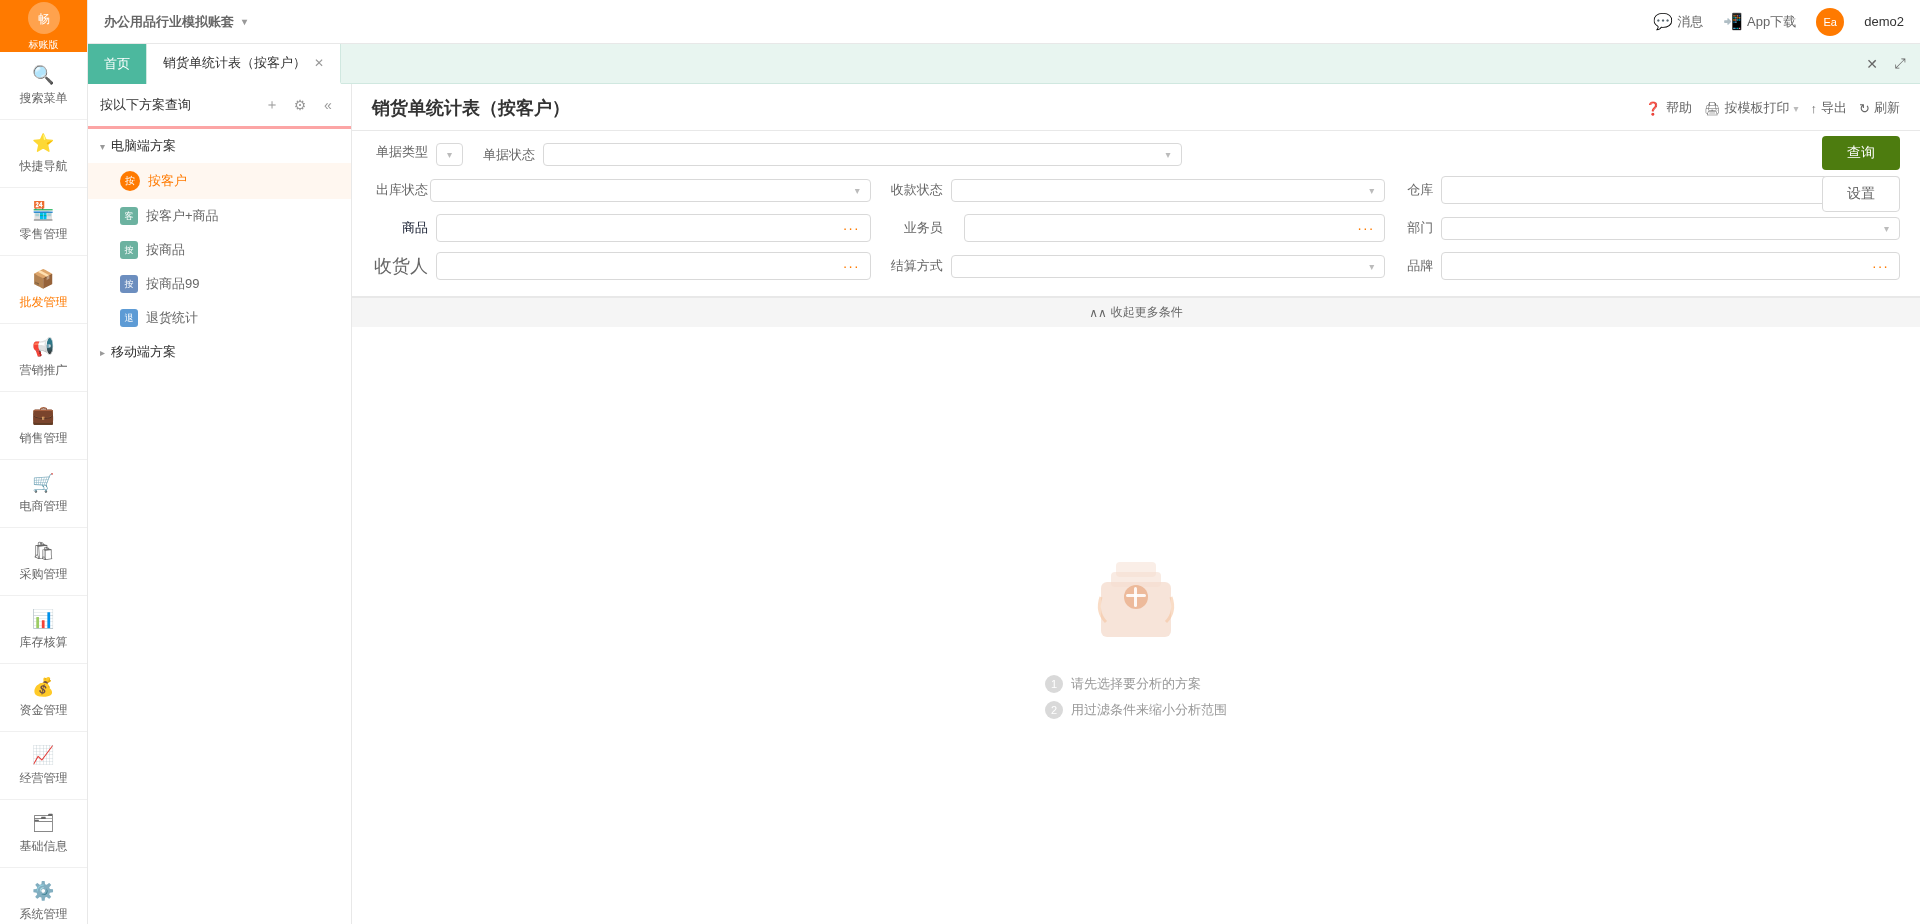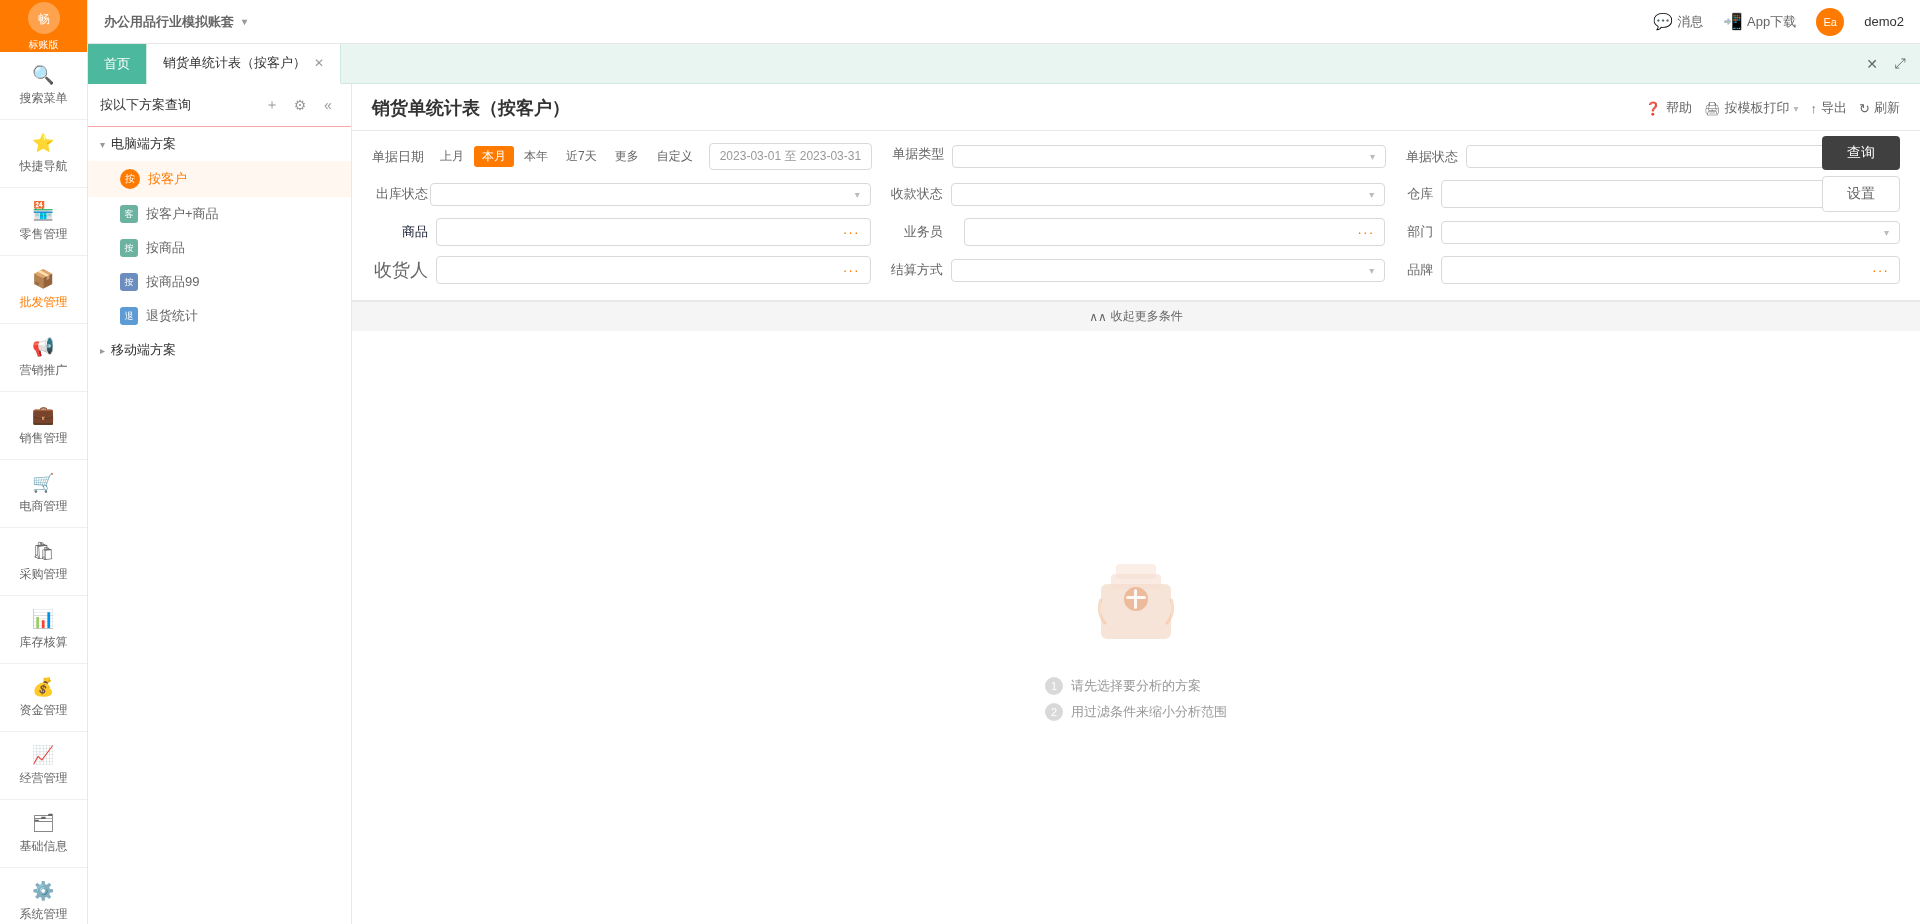--- a/index.html
+++ b/index.html
@@ -33,42 +33,42 @@
     .tab .close-btn { margin-left: 8px; font-size: 12px; color: #999; cursor: pointer; }
     .tab-spacer { flex: 1; }
     .tab-actions { display: flex; align-items: center; padding-right: 8px; gap: 4px; }
     .tab-action-btn { width: 24px; height: 24px; display: flex; align-items: center; justify-content: center; cursor: pointer; color: #666; font-size: 14px; }
 
     
     .page-content { flex: 1; display: flex; overflow: hidden; background: #f5f5f5; }
 
     
     .left-panel { width: 264px; background: #fff; border-right: 1px solid #e8e8e8; padding: 0; overflow-y: auto; }
-    .left-panel-header { display: flex; align-items: center; justify-content: space-between; padding: 10px 12px; border-bottom: 1px solid #fca5a5; }
+    .left-panel-header { display: flex; align-items: center; justify-content: space-between; padding: 10px 12px; border-bottom: 3px solid #fca5a5; }
     .left-panel-header .actions { display: flex; align-items: center; gap: 6px; }
     .left-panel-header .action-btn { width: 22px; height: 22px; display: flex; align-items: center; justify-content: center; cursor: pointer; color: #999; font-size: 14px; border-radius: 3px; }
     .scheme-group { padding: 0; }
     .scheme-group-header { display: flex; align-items: center; padding: 8px 12px; cursor: pointer; }
     .scheme-group-header .arrow { font-size: 10px; color: #999; margin-right: 6px; }
     .scheme-item { display: flex; align-items: center; padding: 8px 12px 8px 32px; cursor: pointer; font-size: 13px; color: #666; }
     .scheme-item.active { background: #fff7f0; color: #ff7a00; }
     .scheme-item .scheme-icon { width: 20px; height: 20px; border-radius: 50%; background: #ff7a00; color: #fff; display: flex; align-items: center; justify-content: center; font-size: 10px; margin-right: 8px; }
     .scheme-item .scheme-icon-small { width: 18px; height: 18px; border-radius: 3px; background: #4cb89e; color: #fff; display: flex; align-items: center; justify-content: center; font-size: 9px; margin-right: 8px; }
     .scheme-item .scheme-icon-bar { width: 18px; height: 18px; border-radius: 3px; background: #6c8ebf; color: #fff; display: flex; align-items: center; justify-content: center; font-size: 9px; margin-right: 8px; }
     .mobile-group-header { display: flex; align-items: center; padding: 8px 12px; cursor: pointer; }
     .mobile-group-header .arrow { font-size: 10px; color: #999; margin-right: 6px; }
 
     
     .right-panel { flex: 1; display: flex; flex-direction: column; overflow: hidden; }
     .page-title { font-size: 18px; font-weight: 600; color: #333; }
     .page-action { display: flex; align-items: center; gap: 4px; cursor: pointer; color: #666; font-size: 13px; }
 
     
     .collapse-btn { display: flex; align-items: center; justify-content: center; padding: 6px; cursor: pointer; color: #666; font-size: 12px; background: #f5f5f5; border-top: 1px solid #e8e8e8; }
-    .btn-query { background: #404040; color: #fff; border: none; border-radius: 4px; padding: 8px 24px; font-size: 14px; cursor: pointer; }
+    .btn-query { background: #4d7c0f; color: #fff; border: none; border-radius: 4px; padding: 8px 24px; font-size: 14px; cursor: pointer; }
     .btn-settings { background: #fff; color: #666; border: 1px solid #d9d9d9; border-radius: 4px; padding: 8px 24px; font-size: 14px; cursor: pointer; }
 
     
     .empty-state { flex: 1; display: flex; flex-direction: column; align-items: center; justify-content: center; background: #fff; margin: 0; }
     .empty-state .empty-tips { display: flex; flex-direction: column; gap: 8px; }
     .empty-state .empty-tip { display: flex; align-items: center; gap: 8px; font-size: 13px; color: #999; }
     .empty-state .tip-num { width: 18px; height: 18px; border-radius: 50%; background: #d9d9d9; color: #fff; display: flex; align-items: center; justify-content: center; font-size: 11px; }
 
     .right-panel-inner { flex: 1; display: flex; flex-direction: column; overflow: hidden; position: relative; }
 
@@ -254,32 +254,20 @@
                 <span>↻</span>
                 <span>刷新</span>
               </div>
             </div>
           </div>
         </div>
 
         <div class="filter-wrapper">
 
     <div style="display:grid; grid-template-columns: auto 1fr 1fr; gap:10px 16px; align-items:center; margin-bottom:10px;">
-      <div style="display:flex;align-items:center;gap:8px;grid-column:1/2;">
-        <span style="font-size:13px;color:#666;white-space:nowrap;">单据日期</span>
-        <div style="display:flex;align-items:center;gap:2px;">
-          <span style="padding:2px 8px;font-size:12px;cursor:pointer;color:#666;">上月</span>
-          <span style="padding:2px 8px;font-size:12px;cursor:pointer;background:#ff7a00;color:#fff;border-radius:3px;">本月</span>
-          <span style="padding:2px 8px;font-size:12px;cursor:pointer;color:#666;">本年</span>
-          <span style="padding:2px 8px;font-size:12px;cursor:pointer;color:#666;">近7天</span>
-          <span style="padding:2px 8px;font-size:12px;cursor:pointer;color:#666;">更多</span>
-          <span style="padding:2px 8px;font-size:12px;cursor:pointer;color:#666;">自定义</span>
-        </div>
-        <div style="border:1px solid #d9d9d9;border-radius:4px;padding:4px 10px;font-size:12px;color:#999;cursor:pointer;white-space:nowrap;">2023-03-01 至 2023-03-31</div>
-      </div>
       <div style="display:flex;gap:8px;">
         <span style="font-size:13px;color:#666;white-space:nowrap;min-width:56px;text-align:right;">单据类型</span>
         <div style="flex:1;border:1px solid #d9d9d9;border-radius:4px;padding:5px 10px;background:#fff;cursor:pointer;font-size:13px;color:#999;display:flex;align-items:center;justify-content:space-between;">
           <span></span>
           <span style="font-size:10px;color:#bbb;">▾</span>
         </div>
       </div>
       <div style="display:flex;align-items:center;gap:8px;">
         <span style="font-size:13px;color:#666;white-space:nowrap;min-width:56px;text-align:right;">单据状态</span>
         <div style="flex:1;border:1px solid #d9d9d9;border-radius:4px;padding:5px 10px;background:#fff;cursor:pointer;font-size:13px;color:#999;display:flex;align-items:center;justify-content:space-between;">

